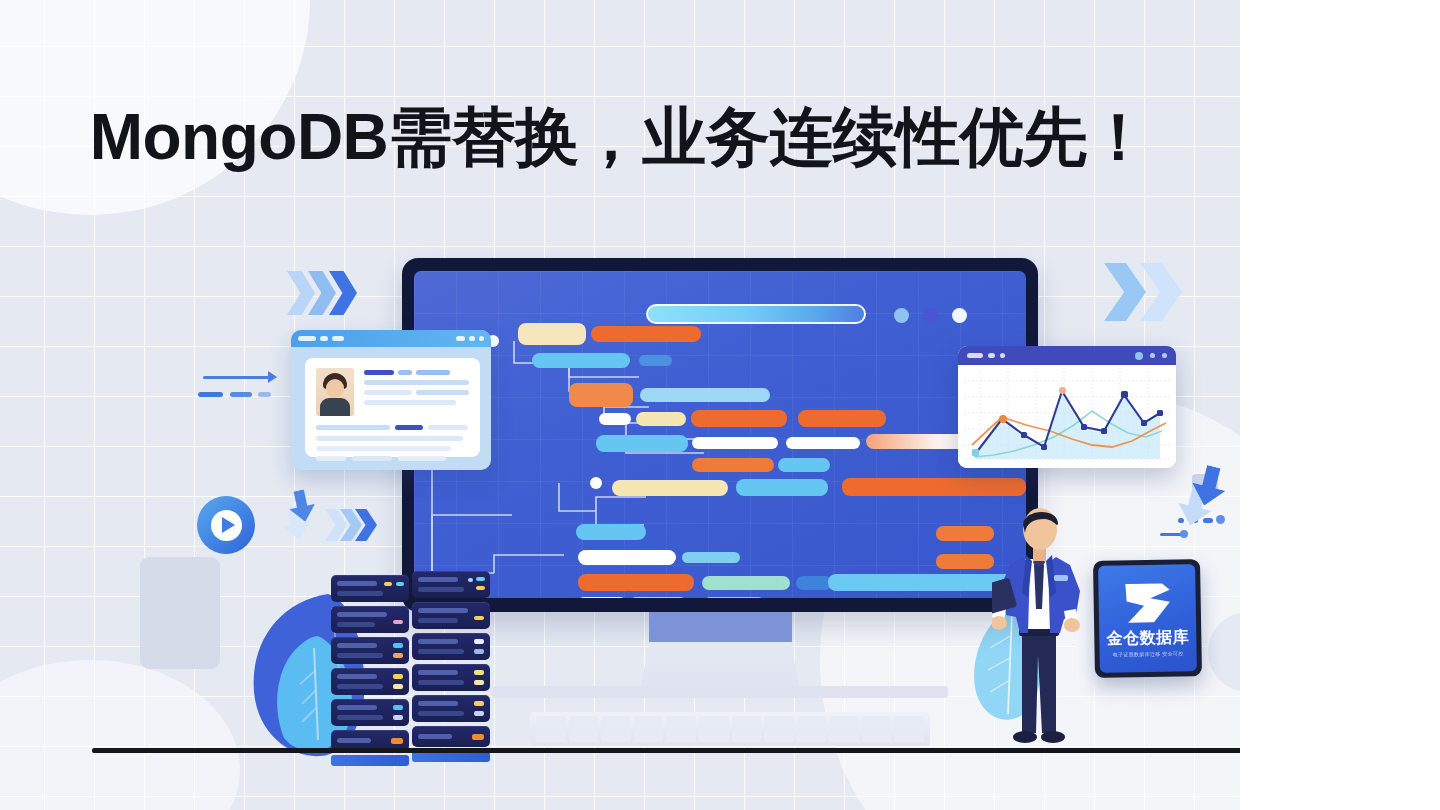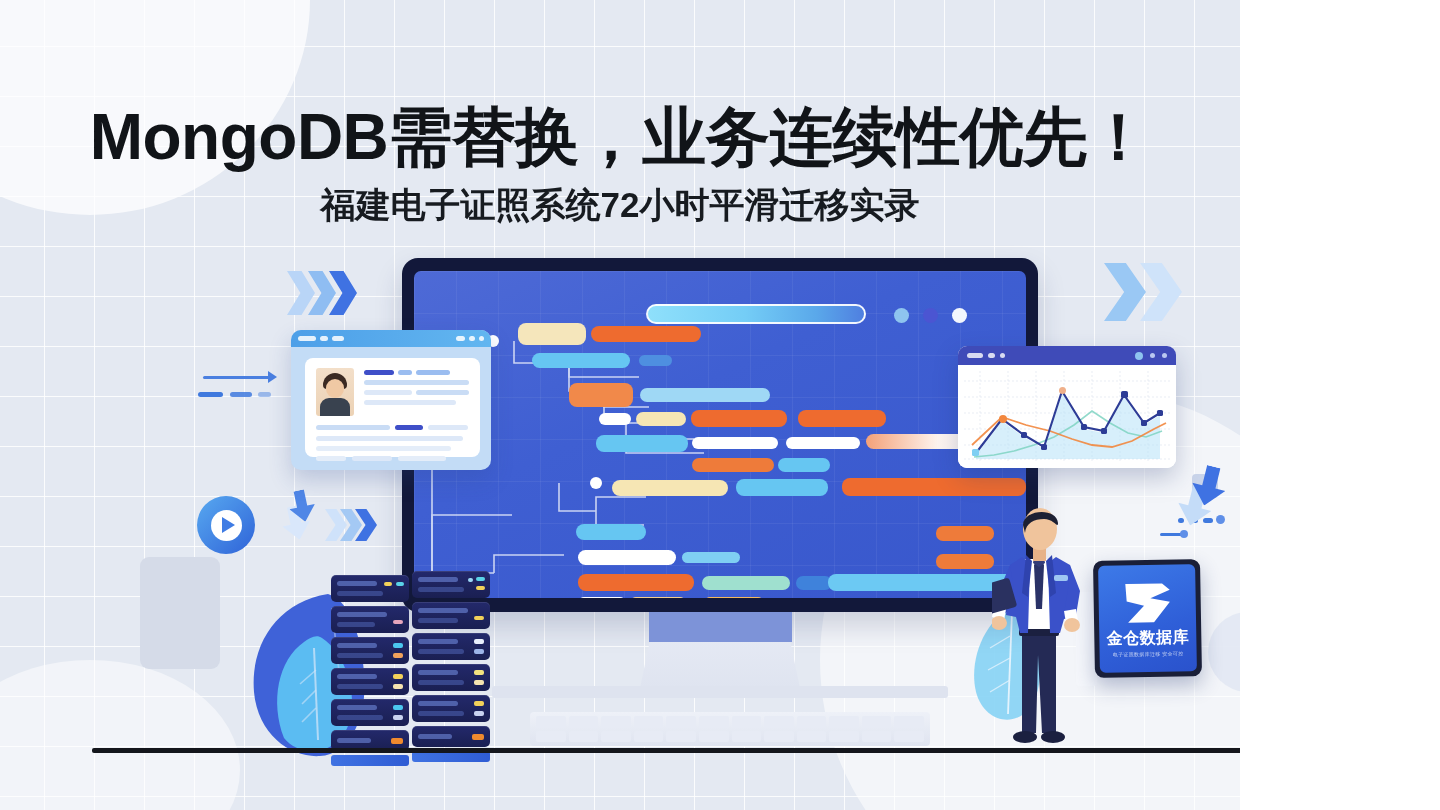--- a/index.html
+++ b/index.html
@@ -275,21 +275,20 @@
 
   <div class="blob blob-tl"></div>
   <div class="blob blob-r"></div>
   <div class="blob blob-bl"></div>
   <div class="grid-layer"></div>
   <div class="blob-pill"></div>
   <div class="soft-rect"></div>
   <div class="soft-sq"></div>
 
   <div class="headline">MongoDB需替换，业务连续性优先！</div>
-  <div class="subhead">福建电子证照系统72小时平滑迁移实录</div>
 
   <div style="position:absolute;left:287px;top:271px;">
     <div class="chev-shape" style="left:0;top:0;background:#b9d5f7;"></div>
     <div class="chev-shape" style="left:21px;top:0;background:#8fbdf2;"></div>
     <div class="chev-shape" style="left:42px;top:0;background:#3f72e2;"></div>
   </div>
 
   <div style="position:absolute;left:1104px;top:263px;">
     <div class="chev-shape" style="left:0;top:0;width:42px;height:58px;background:#9ac8f4;"></div>
     <div class="chev-shape" style="left:36px;top:0;width:42px;height:58px;background:#cfe3fa;"></div>

